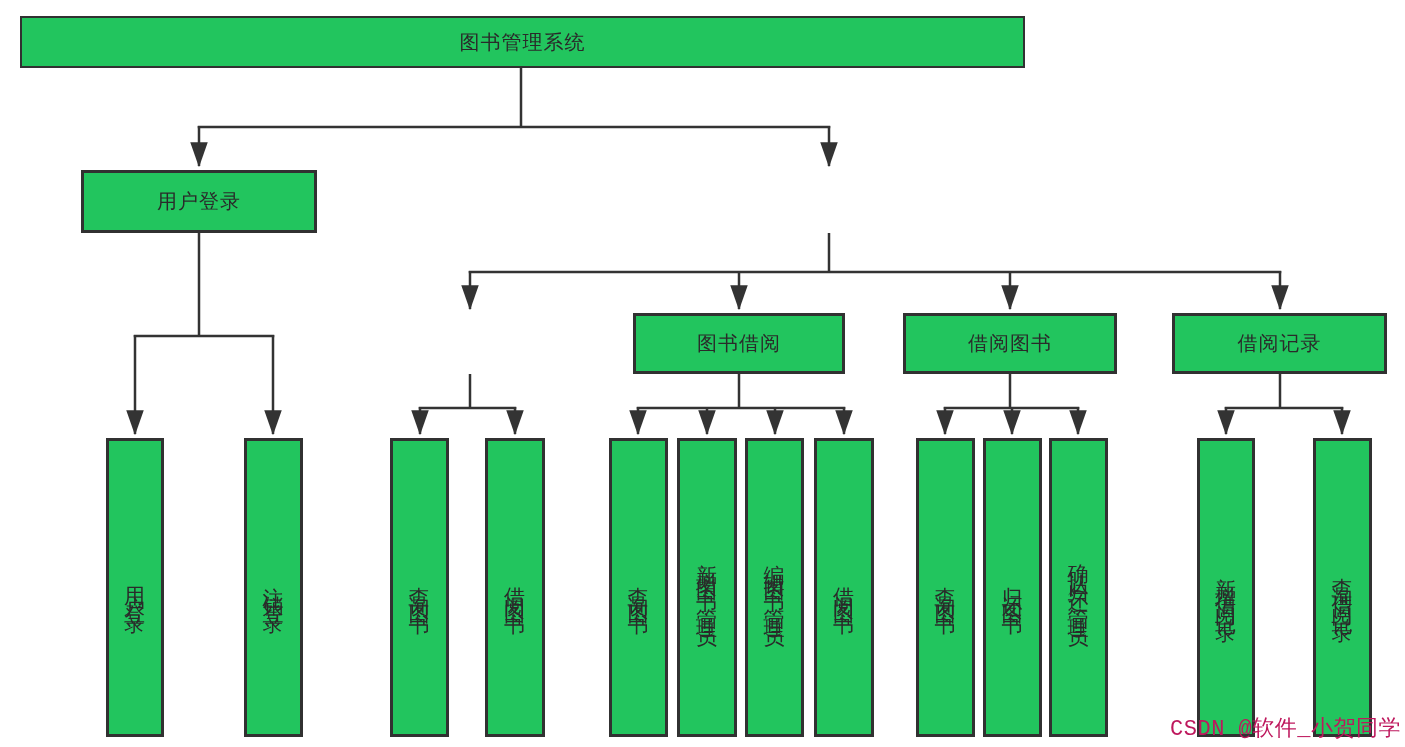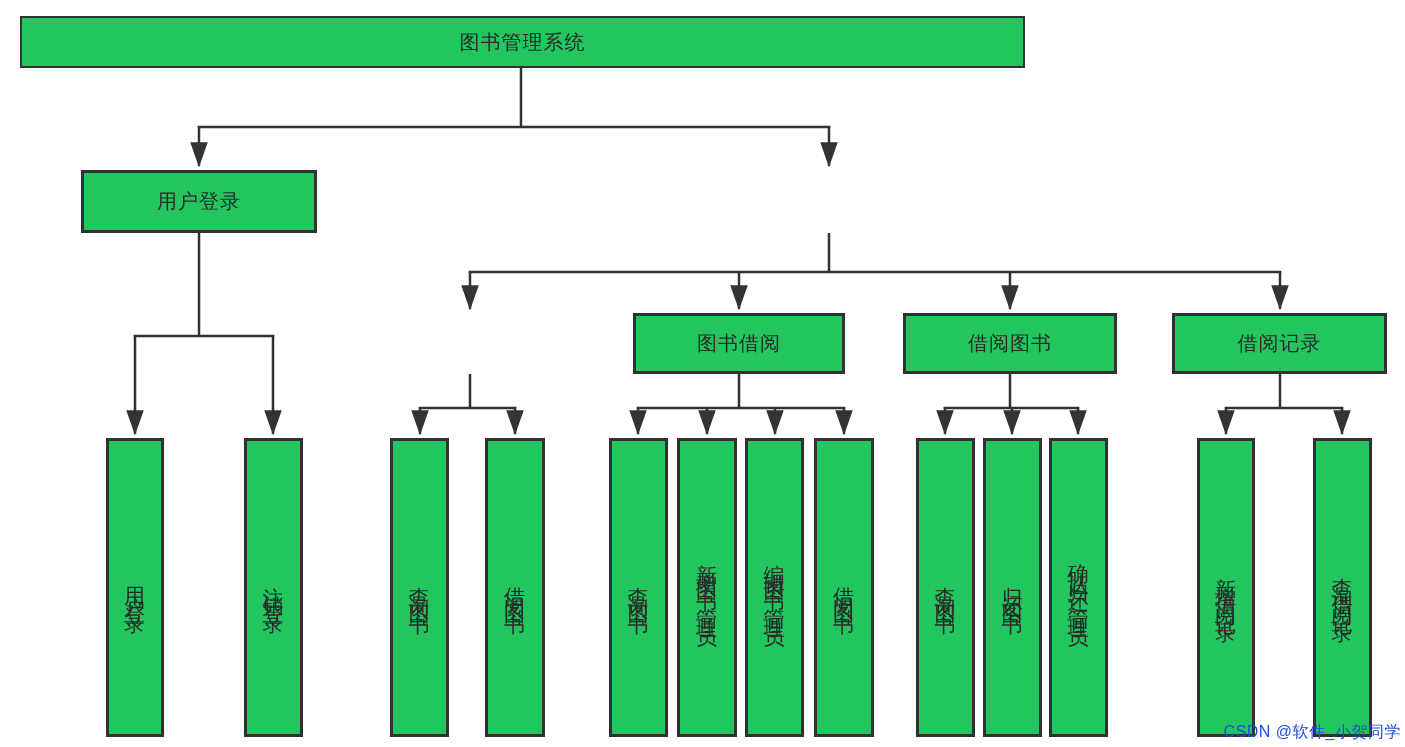--- a/index.html
+++ b/index.html
@@ -44,24 +44,25 @@
     text-orientation: mixed;
     font-size: 21px;
     letter-spacing: 9px;
     line-height: 1;
     white-space: nowrap;
   }
   .watermark {
     position: absolute;
     right: 4px;
     bottom: 4px;
-    font-size: 16px;
-    color: #1d4ed8;
+    font-size: 22px;
+    color: #be185d;
     letter-spacing: 0.5px;
     white-space: nowrap;
+    font-family: Liberation Mono, monospace;
   }
 </style>
 </head>
 <body>
 
 <div class="canvas">
 
   <svg class="connectors" width="1405" height="747" viewBox="0 0 1405 747">
     <defs>
       <marker id="arrow" viewBox="0 -3.5 10 7" markerWidth="10" markerHeight="7" refX="9.5" refY="0" orient="auto">

